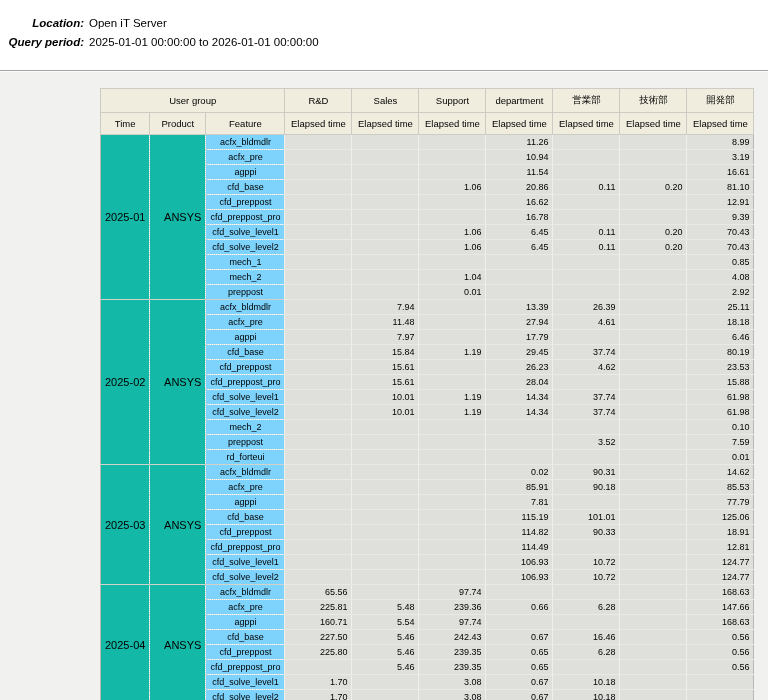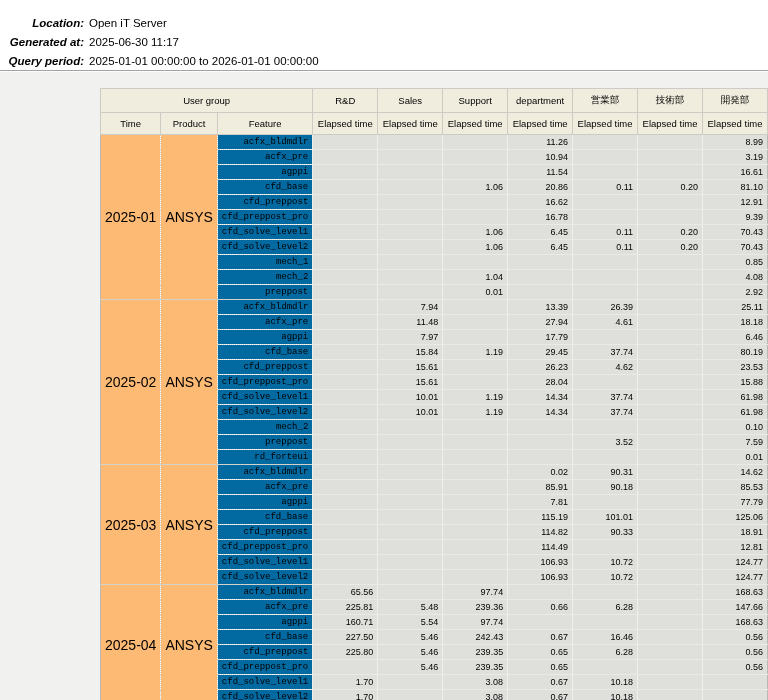--- a/index.html
+++ b/index.html
@@ -13,40 +13,36 @@
   .divider { position:absolute; top:70px; left:0; width:768px; height:2px;
     border-top:1px solid #a3a3a3; border-bottom:1px solid #fdfdfd; }
   .page-bg { position:absolute; top:72px; left:0; width:768px; height:628px; background:var(--page-bg,#f1f1ef); }
   table.report { position:absolute; top:88px; left:100px; border-collapse:collapse;
     font-size:9px; color:#000; table-layout:fixed; background:#fbfbf8;
     border:1px solid #b9b9b3; }
   th { background:var(--header-bg,#f0edde); font-weight:normal; font-size:9.5px;
     border:1px solid #ccccc4; height:18px; text-align:center; padding:5px 2px;
     white-space:nowrap; overflow:hidden; }
   td { height:15px; padding:0 4px; white-space:nowrap; overflow:hidden; }
-  td.time-cell, td.product-cell { background:#fdba74; text-align:right; vertical-align:middle;
-    border-right:1px dotted #d2d2cc; font-size:14px; }
-  td.feature-cell { background:#0369a1; text-align:right; border-right:1px dotted #d2d2cc;
-    border-bottom:1px dotted #dcdcd6;font-family:Liberation Mono, monospace; }
+  td.time-cell, td.product-cell { background:#14b8a6; text-align:right; vertical-align:middle;
+    border-right:1px dotted #d2d2cc; font-size:11px; }
+  td.feature-cell { background:#7dd3fc; text-align:center; border-right:1px dotted #d2d2cc;
+    border-bottom:1px dotted #dcdcd6; }
   td.value-cell { background:var(--value-bg,#dfdfdb); text-align:right;
     border-left:1px solid #efefeb; border-bottom:1px solid #e9e9e5; }
   tr.group-first td { border-top:1px solid #d2d2cb; }
 </style>
 </head>
 <body>
 
 <div class="top-area">
   <div class="meta">
     <div class="meta-row">
       <span class="meta-label">Location:</span>
       <span class="meta-value">Open iT Server</span>
-    </div>
-    <div class="meta-row">
-      <span class="meta-label">Generated at:</span>
-      <span class="meta-value">2025-06-30 11:17</span>
     </div>
     <div class="meta-row">
       <span class="meta-label">Query period:</span>
       <span class="meta-value">2025-01-01 00:00:00 to 2026-01-01 00:00:00</span>
     </div>
   </div>
 </div>
 <div class="divider"></div>
 <div class="page-bg"></div>
 

